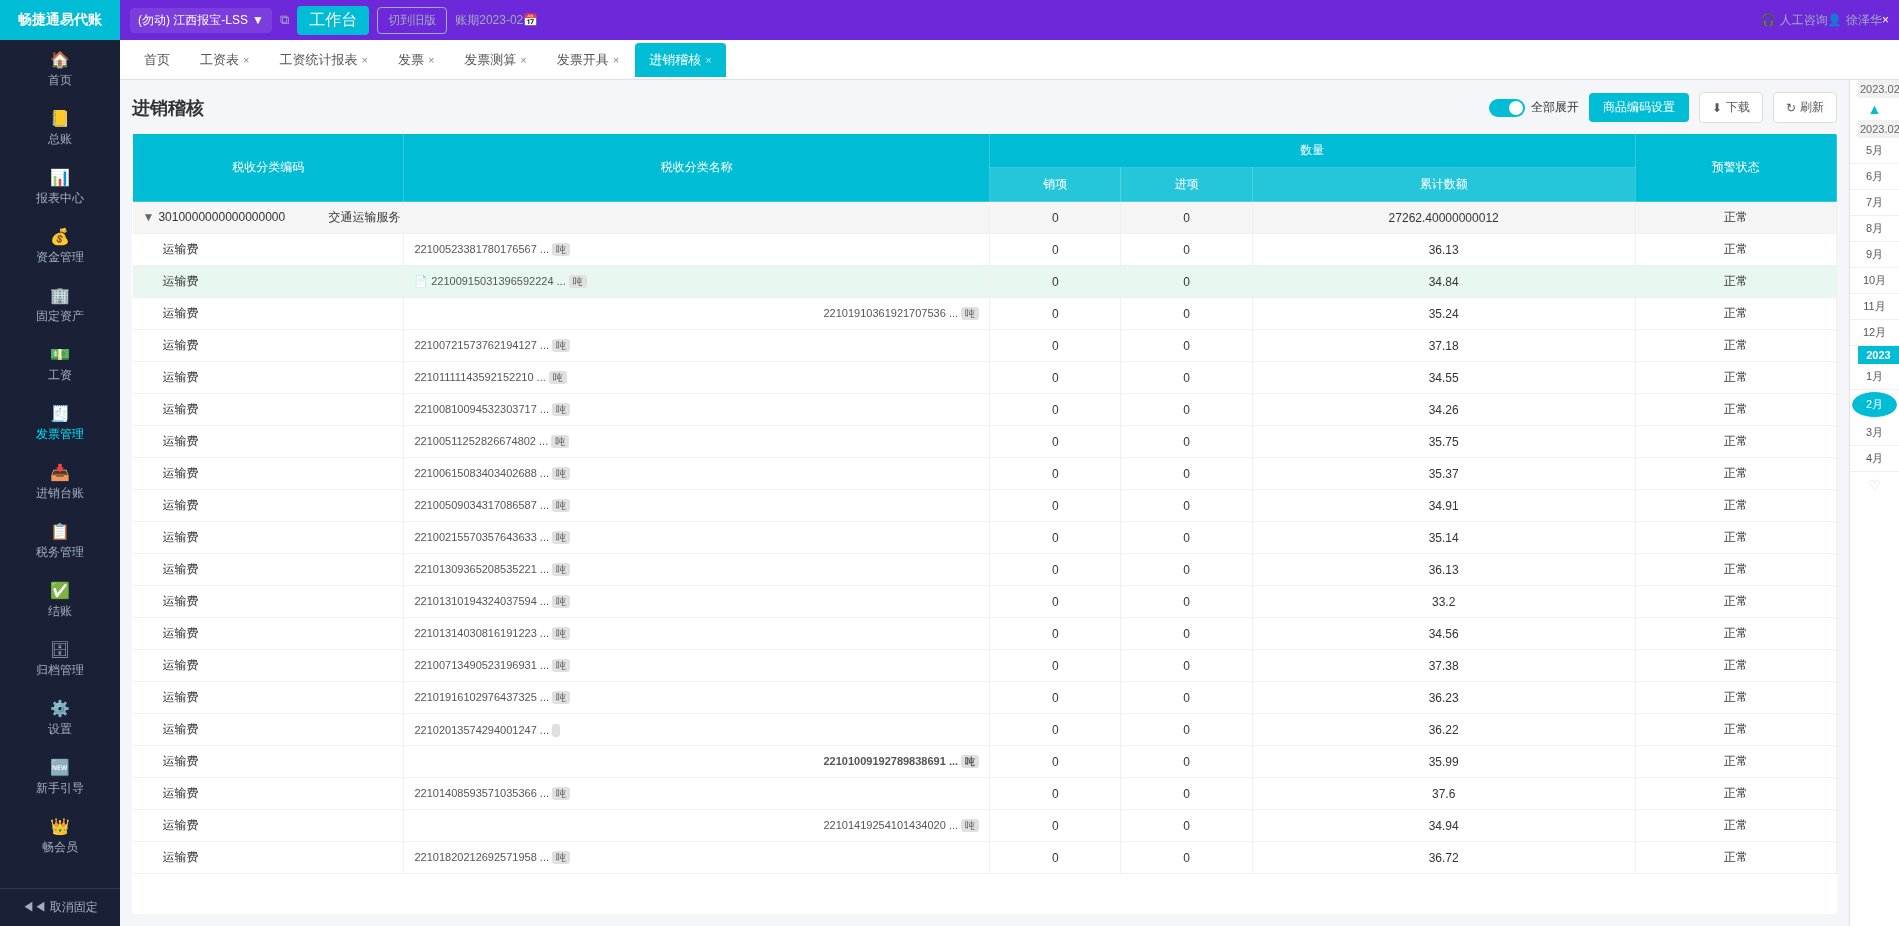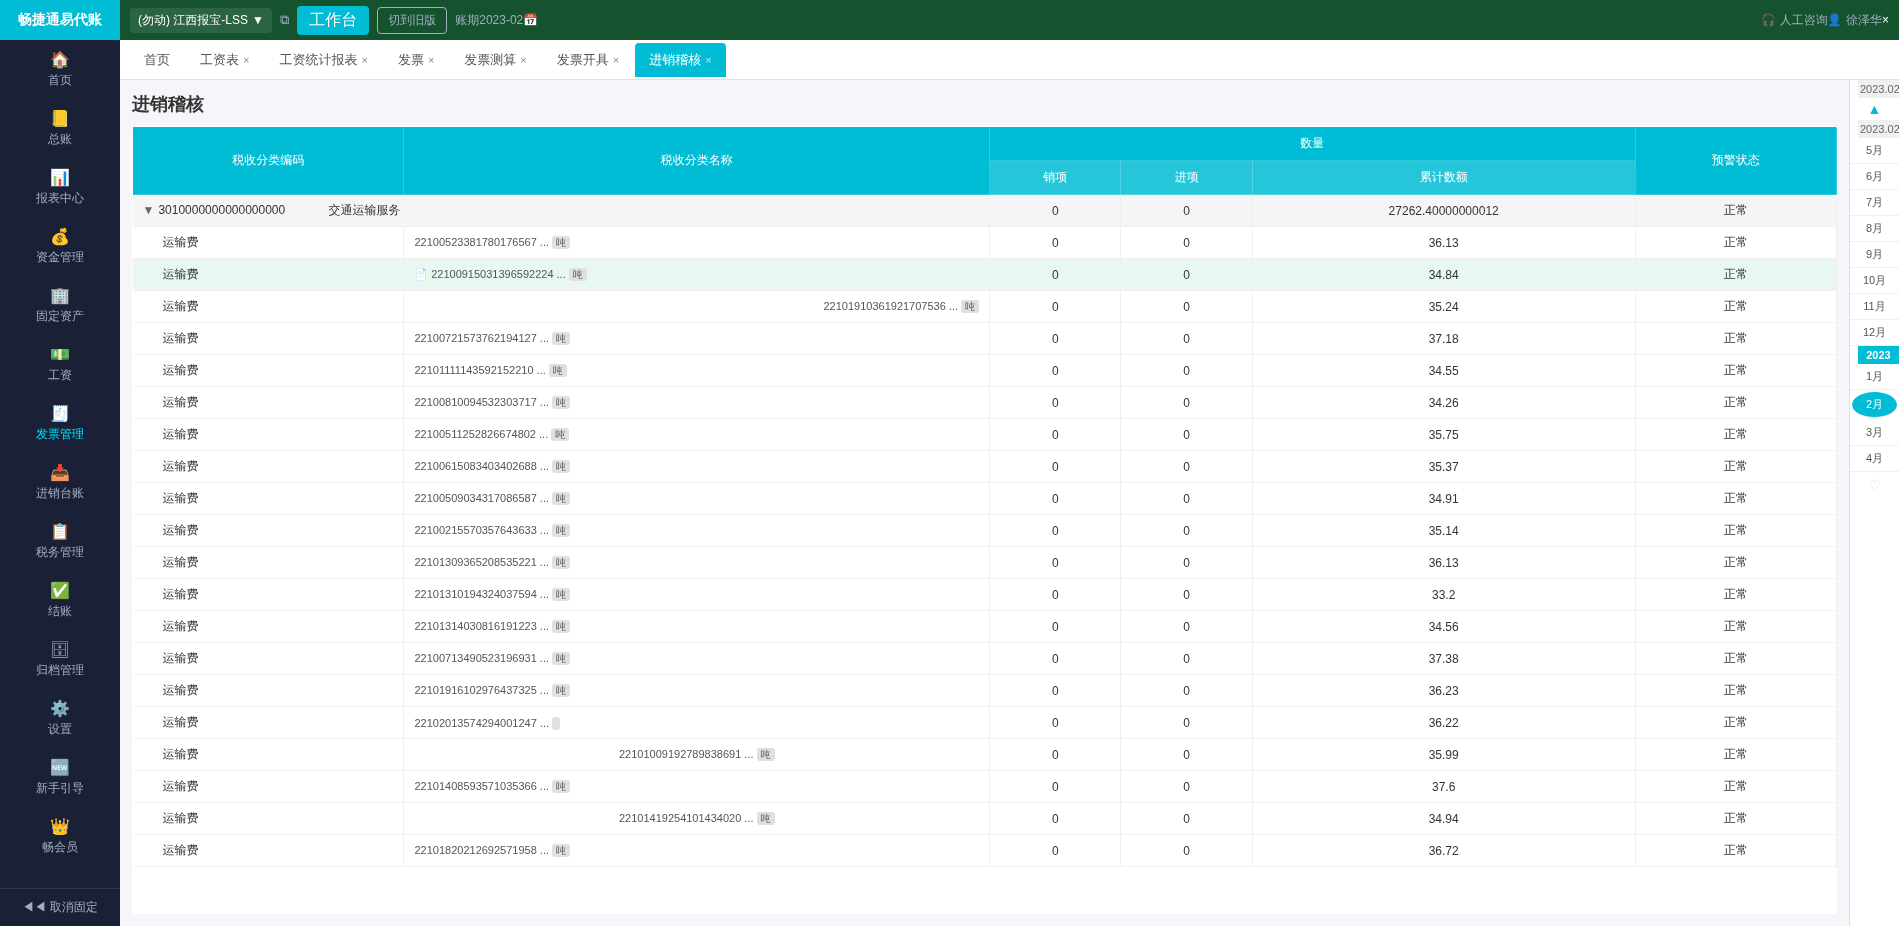--- a/index.html
+++ b/index.html
@@ -54,21 +54,21 @@
     
     .main-area {
       flex: 1;
       display: flex;
       flex-direction: column;
       overflow: hidden;
     }
 
     
     .top-bar {
-      background: #14532d;
+      background: #6d28d9;
       height: 40px;
       display: flex;
       align-items: center;
       padding: 0 10px;
       gap: 8px;
       flex-shrink: 0;
     }
     .company-selector {
       background: rgba(255,255,255,0.1);
       color: white;
@@ -441,20 +441,35 @@
       <span>进销稽核</span>
       <span class="tab-close">×</span>
     </div>
   </div>
 
   <div class="page-content">
     <div class="content-main">
 
       <div class="page-header">
         <h2 class="page-title">进销稽核</h2>
+        <div class="header-actions">
+          <div class="toggle-all">
+            <div class="toggle-switch"></div>
+            <span>全部展开</span>
+          </div>
+          <button class="btn-product-code">商品编码设置</button>
+          <button class="btn-download">
+            <span>⬇</span>
+            <span>下载</span>
+          </button>
+          <button class="btn-refresh">
+            <span>↻</span>
+            <span>刷新</span>
+          </button>
+        </div>
       </div>
 
       <div class="table-wrapper">
         <table>
           <thead>
             <tr>
               <th rowspan="2">税收分类编码</th>
               <th rowspan="2">税收分类名称</th>
               <th colspan="3">数量</th>
               <th rowspan="2">预警状态</th>
@@ -599,37 +614,37 @@
               <tr>
       <td style="padding-left:30px; text-align:left;">运输费</td>
       <td style="text-align:left; font-size:11px; color:#555;">22102013574294001247 ...&nbsp;<span style="background:#e0e0e0; border-radius:3px; padding:1px 4px; font-size:10px;"></span></td>
       <td>0</td>
       <td>0</td>
       <td>36.22</td>
       <td>正常</td>
     </tr>
               <tr>
       <td style="padding-left:30px; text-align:left;">运输费</td>
-      <td style="text-align:center; font-size:11px; color:#555;">22101009192789838691 ...&nbsp;<span style="background:#e0e0e0; border-radius:3px; padding:1px 4px; font-size:10px;">吨</span></td>
+      <td style="text-align:right; font-size:11px; color:#555;font-weight:bold;">22101009192789838691 ...&nbsp;<span style="background:#e0e0e0; border-radius:3px; padding:1px 4px; font-size:10px;">吨</span></td>
       <td>0</td>
       <td>0</td>
       <td>35.99</td>
       <td>正常</td>
     </tr>
               <tr>
       <td style="padding-left:30px; text-align:left;">运输费</td>
       <td style="text-align:left; font-size:11px; color:#555;">22101408593571035366 ...&nbsp;<span style="background:#e0e0e0; border-radius:3px; padding:1px 4px; font-size:10px;">吨</span></td>
       <td>0</td>
       <td>0</td>
       <td>37.6</td>
       <td>正常</td>
     </tr>
               <tr>
       <td style="padding-left:30px; text-align:left;">运输费</td>
-      <td style="text-align:center; font-size:11px; color:#555;">22101419254101434020 ...&nbsp;<span style="background:#e0e0e0; border-radius:3px; padding:1px 4px; font-size:10px;">吨</span></td>
+      <td style="text-align:right; font-size:11px; color:#555;">22101419254101434020 ...&nbsp;<span style="background:#e0e0e0; border-radius:3px; padding:1px 4px; font-size:10px;">吨</span></td>
       <td>0</td>
       <td>0</td>
       <td>34.94</td>
       <td>正常</td>
     </tr>
               <tr>
       <td style="padding-left:30px; text-align:left;">运输费</td>
       <td style="text-align:left; font-size:11px; color:#555;">22101820212692571958 ...&nbsp;<span style="background:#e0e0e0; border-radius:3px; padding:1px 4px; font-size:10px;">吨</span></td>
       <td>0</td>
       <td>0</td>

